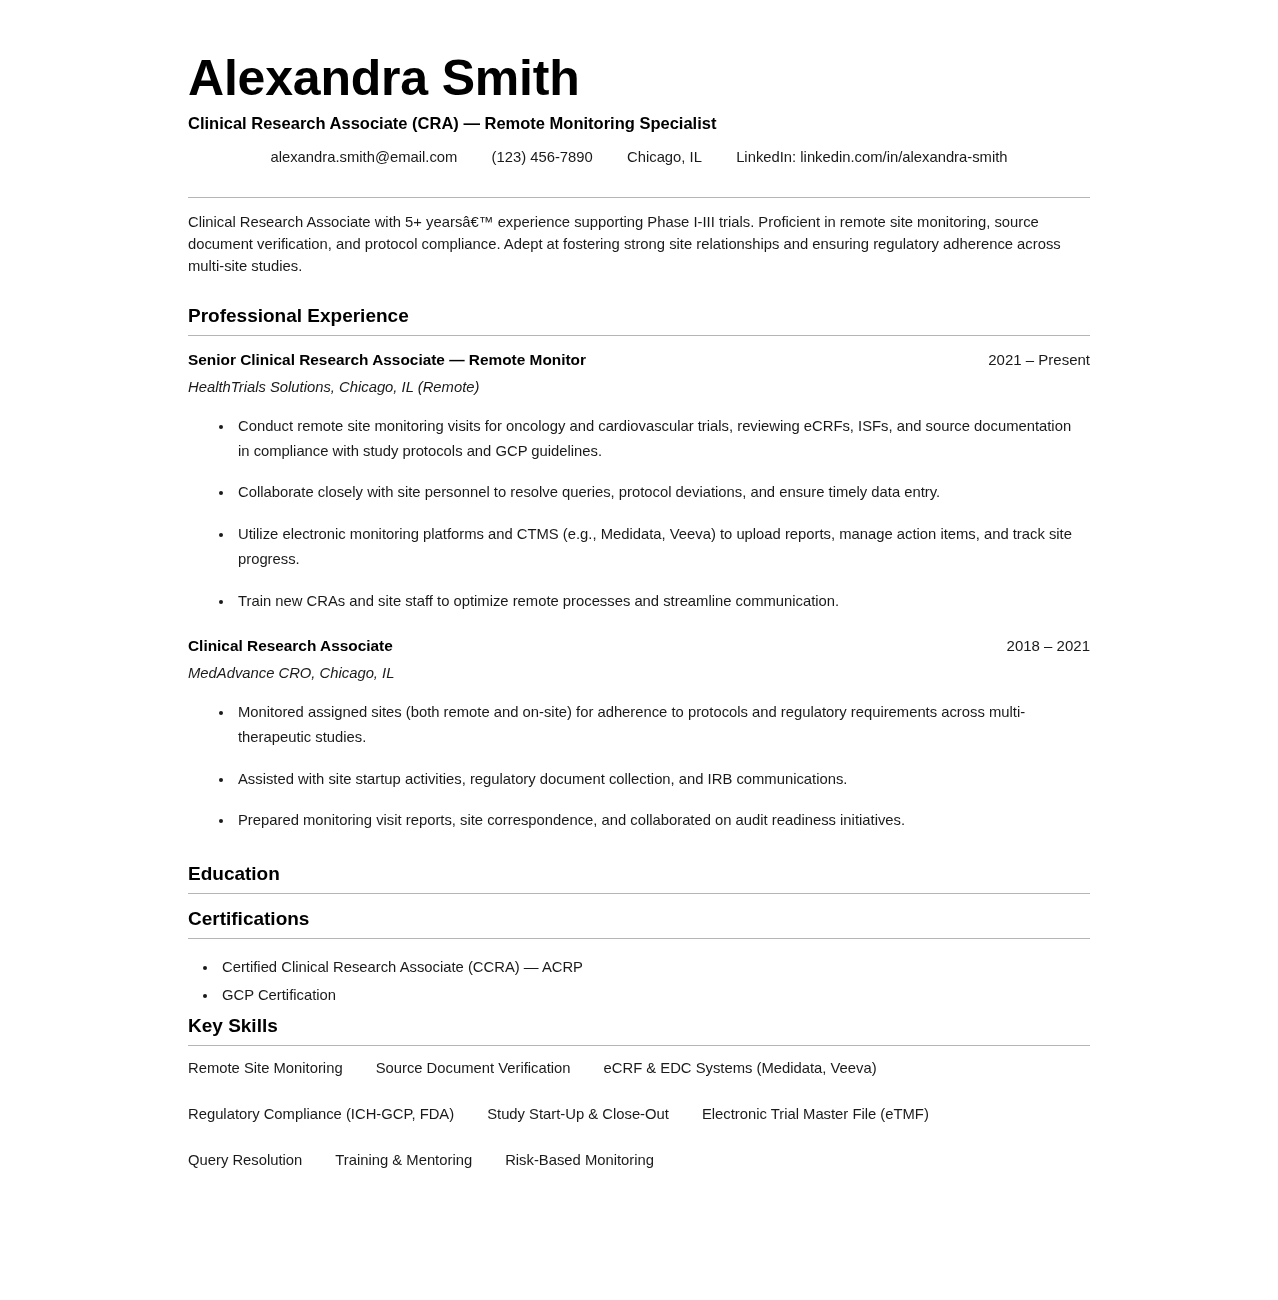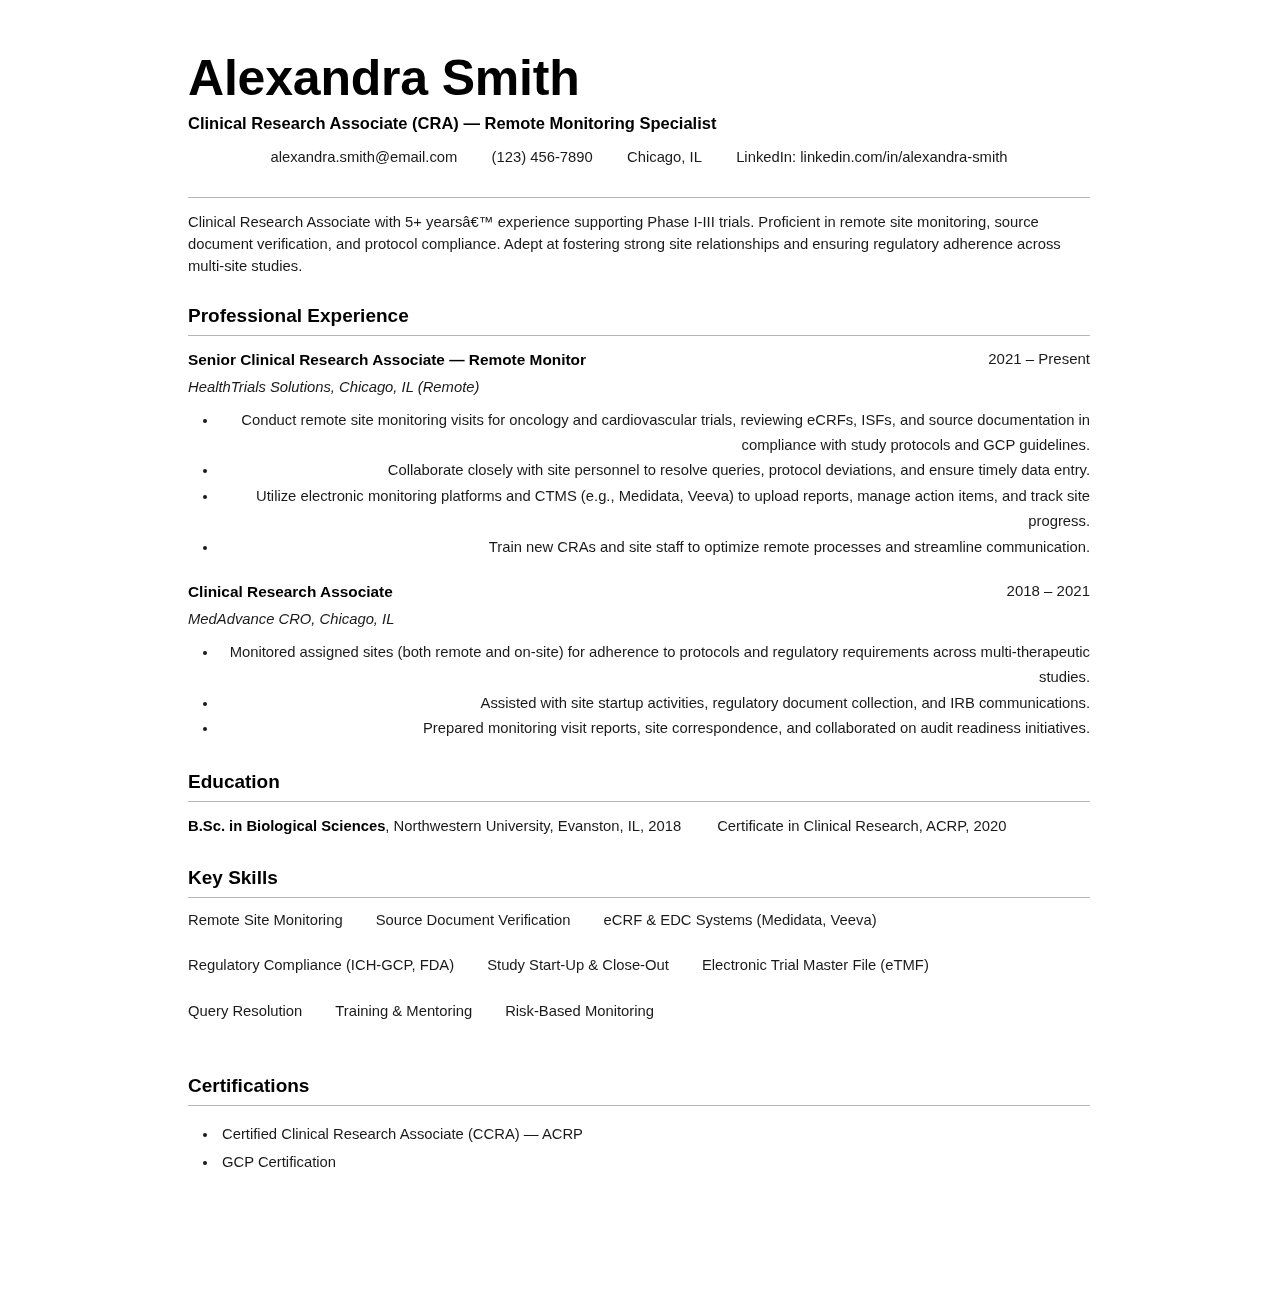--- a/index.html
+++ b/index.html
@@ -75,21 +75,21 @@
     margin: 0 0 28px 0;
     max-width: 880px;
   }
 
   
   .job { margin-bottom: 4px; }
   .job + .job { margin-top: 22px; }
   .job-head {
     display: flex;
     justify-content: space-between;
-    align-items: flex-start;
+    align-items: flex-end;
     width: 902px;
   }
   .job-title {
     font-size: 15.4px;
     font-weight: bold;
     line-height: 1.25;
     color: #000;
   }
   .job-dates {
     font-size: 15px;
@@ -107,24 +107,23 @@
   }
   ul.bullets {
     margin: 10px 0 0 0;
     padding-left: 30px;
     list-style: disc;
   }
   ul.bullets li {
     font-size: 14.8px;
     line-height: 1.72;
     color: #1a1a1a;
-    margin: 0;
+    margin: 16px;
     padding-left: 4px;
     max-width: 880px;
-    text-align: right;
   }
   ul.bullets li::marker { font-size: 13px; }
 
   .exp-wrap { margin-bottom: 30px; }
 
   
   .edu-row {
     font-size: 14.8px;
     line-height: 1.4;
     color: #1a1a1a;
@@ -220,44 +219,41 @@
             <li>Prepared monitoring visit reports, site correspondence, and collaborated on audit readiness initiatives.</li>
           </ul>
         </div>
 
       </div>
     </div>
 
     <div class="section">
       <h2 class="section-title">Education</h2>
       <div class="rule"></div>
-      <div class="edu-row">
-        <b>B.Sc. in Biological Sciences</b><span>, Northwestern University, Evanston, IL, 2018</span><span class="edu-gap"></span><span>Certificate in Clinical Research, ACRP, 2020</span>
-      </div>
+    </div>
+
+    <div class="section">
+      <h2 class="section-title">Certifications</h2>
+      <div class="rule"></div>
+      <ul class="certs">
+        <li>Certified Clinical Research Associate (CCRA) — ACRP</li>
+        <li>GCP Certification</li>
+      </ul>
     </div>
 
     <div class="section">
       <h2 class="section-title">Key Skills</h2>
       <div class="rule"></div>
       <div class="skills">
         <span class="skill">Remote Site Monitoring</span>
         <span class="skill">Source Document Verification</span>
         <span class="skill">eCRF &amp; EDC Systems (Medidata, Veeva)</span>
         <span class="skill">Regulatory Compliance (ICH-GCP, FDA)</span>
         <span class="skill">Study Start-Up &amp; Close-Out</span>
         <span class="skill">Electronic Trial Master File (eTMF)</span>
         <span class="skill">Query Resolution</span>
         <span class="skill">Training &amp; Mentoring</span>
         <span class="skill">Risk-Based Monitoring</span>
       </div>
     </div>
 
-    <div class="section">
-      <h2 class="section-title">Certifications</h2>
-      <div class="rule"></div>
-      <ul class="certs">
-        <li>Certified Clinical Research Associate (CCRA) — ACRP</li>
-        <li>GCP Certification</li>
-      </ul>
-    </div>
-
   </div>
 </div>
 
 </body></html>

